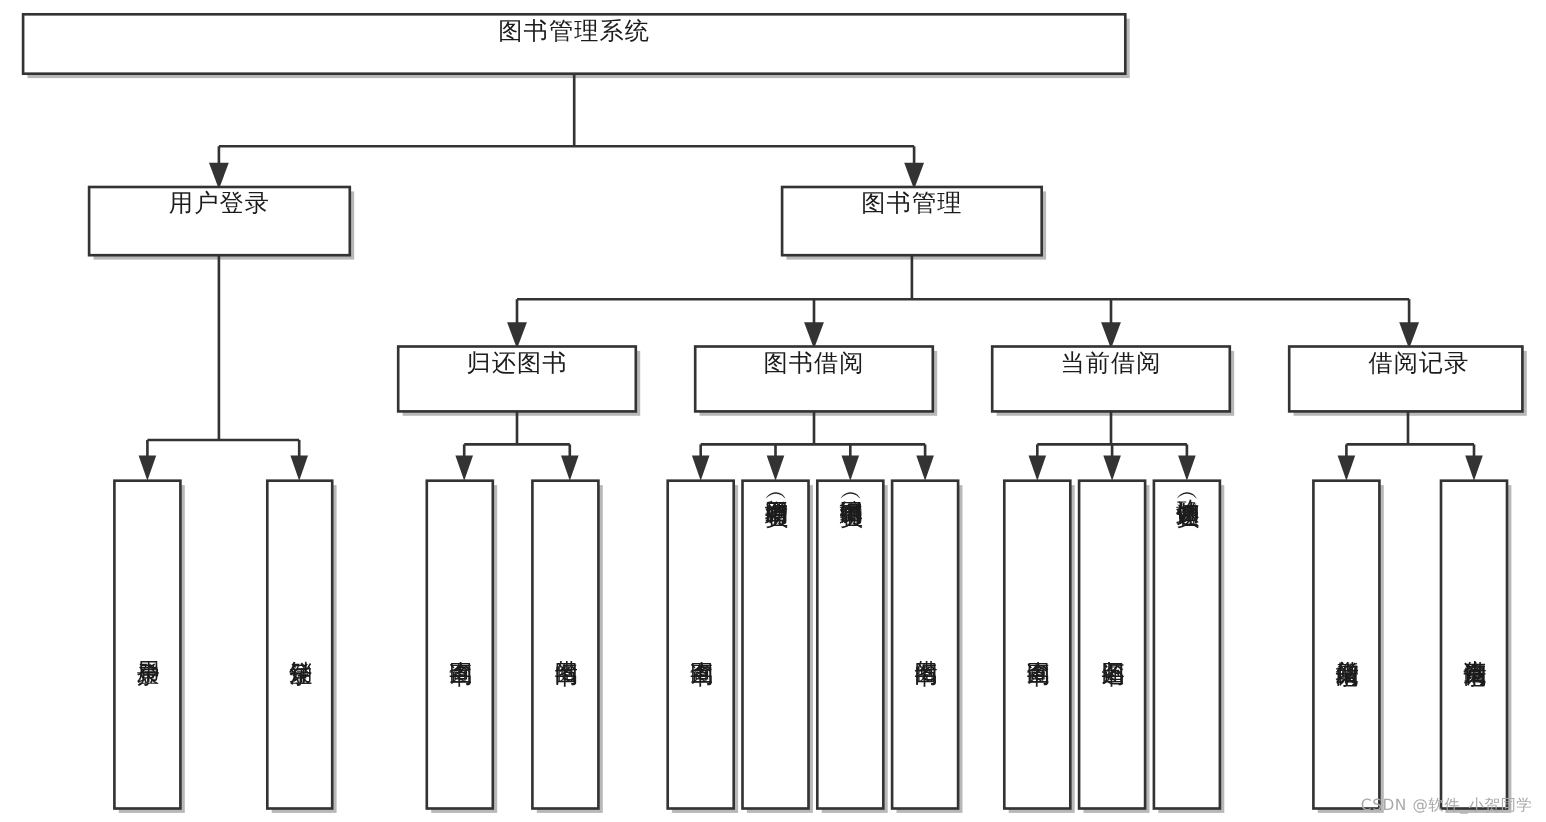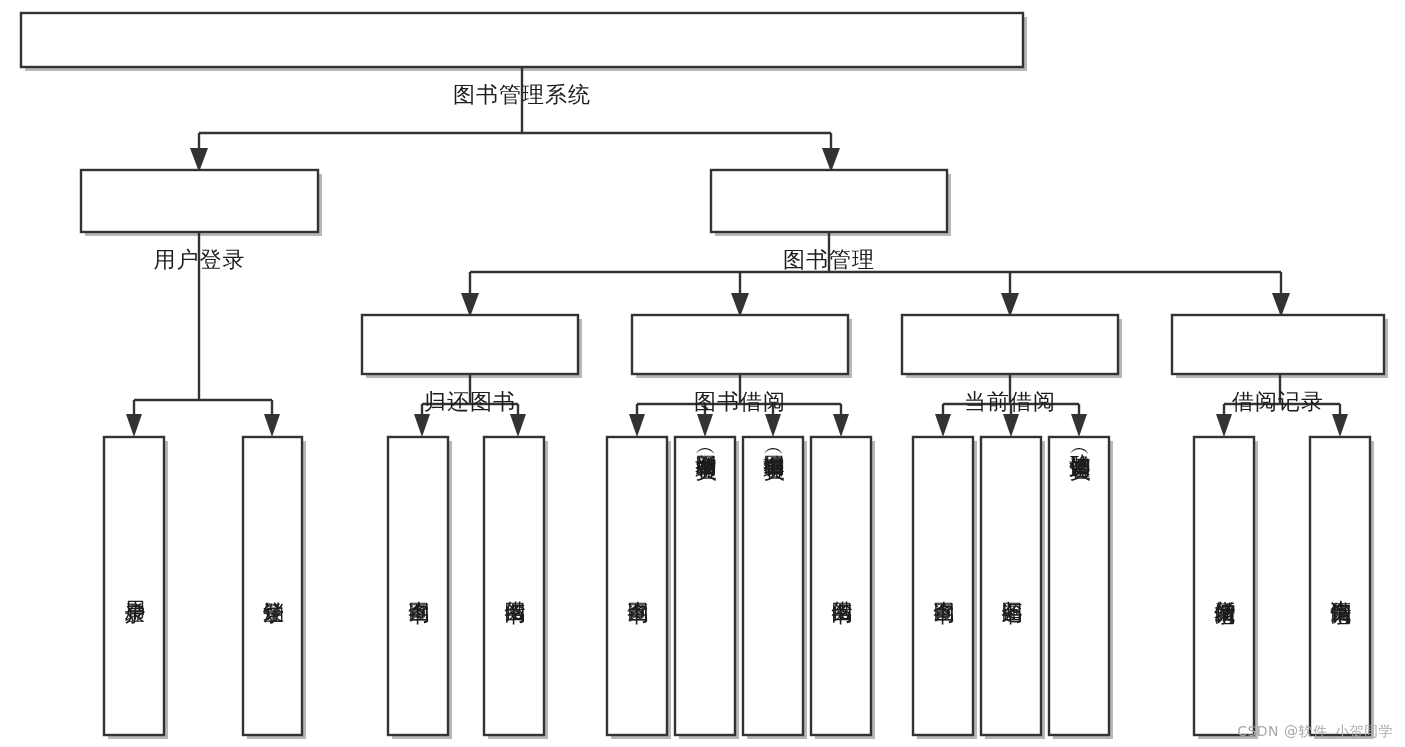--- a/index.html
+++ b/index.html
@@ -58,24 +58,23 @@
     font-family: "DejaVu Sans", "Liberation Sans", sans-serif;
     font-size: 21px;
     line-height: 1.04;
     color: #1c1c1c;
     letter-spacing: 1px;
     text-align: center;
   }
   .hlabel-wrap {
     position: absolute;
     display: flex;
-    align-items: flex-end;
+    align-items: flex-start;
     justify-content: center;
     pointer-events: none;
-    margin-top: 43px;
   }
   .hlabel-text {
     font-family: "DejaVu Sans", "Liberation Sans", sans-serif;
     font-size: 22px;
     color: #1c1c1c;
     letter-spacing: 1px;
     white-space: nowrap;
   }
   #watermark {
     position: absolute;
@@ -233,21 +232,21 @@
 
   <div class="hlabel-wrap" style="left:362px; top:315px; width:216px; height:59px;">
     <span class="hlabel-text">归还图书</span>
   </div>
   <div class="hlabel-wrap" style="left:902px; top:315px; width:216px; height:59px;">
     <span class="hlabel-text">当前借阅</span>
   </div>
   <div class="hlabel-wrap" style="left:632px; top:315px; width:216px; height:59px;">
     <span class="hlabel-text">图书借阅</span>
   </div>
-  <div class="hlabel-wrap" style="left:1172px; top:315px; width:212px; height:59px;">
+  <div class="hlabel-wrap" style="left:1172px; top:315px; width:212px; height:59px;padding-left:12px;">
     <span class="hlabel-text">借阅记录</span>
   </div>
 
   <div class="vlabel-wrap" style="left:104px; top:437px; width:60px; height:298px;">
     <span class="vlabel-text">用户登录</span>
   </div>
   <div class="vlabel-wrap" style="left:243px; top:437px; width:59px; height:298px;">
     <span class="vlabel-text">注销登录</span>
   </div>
 

